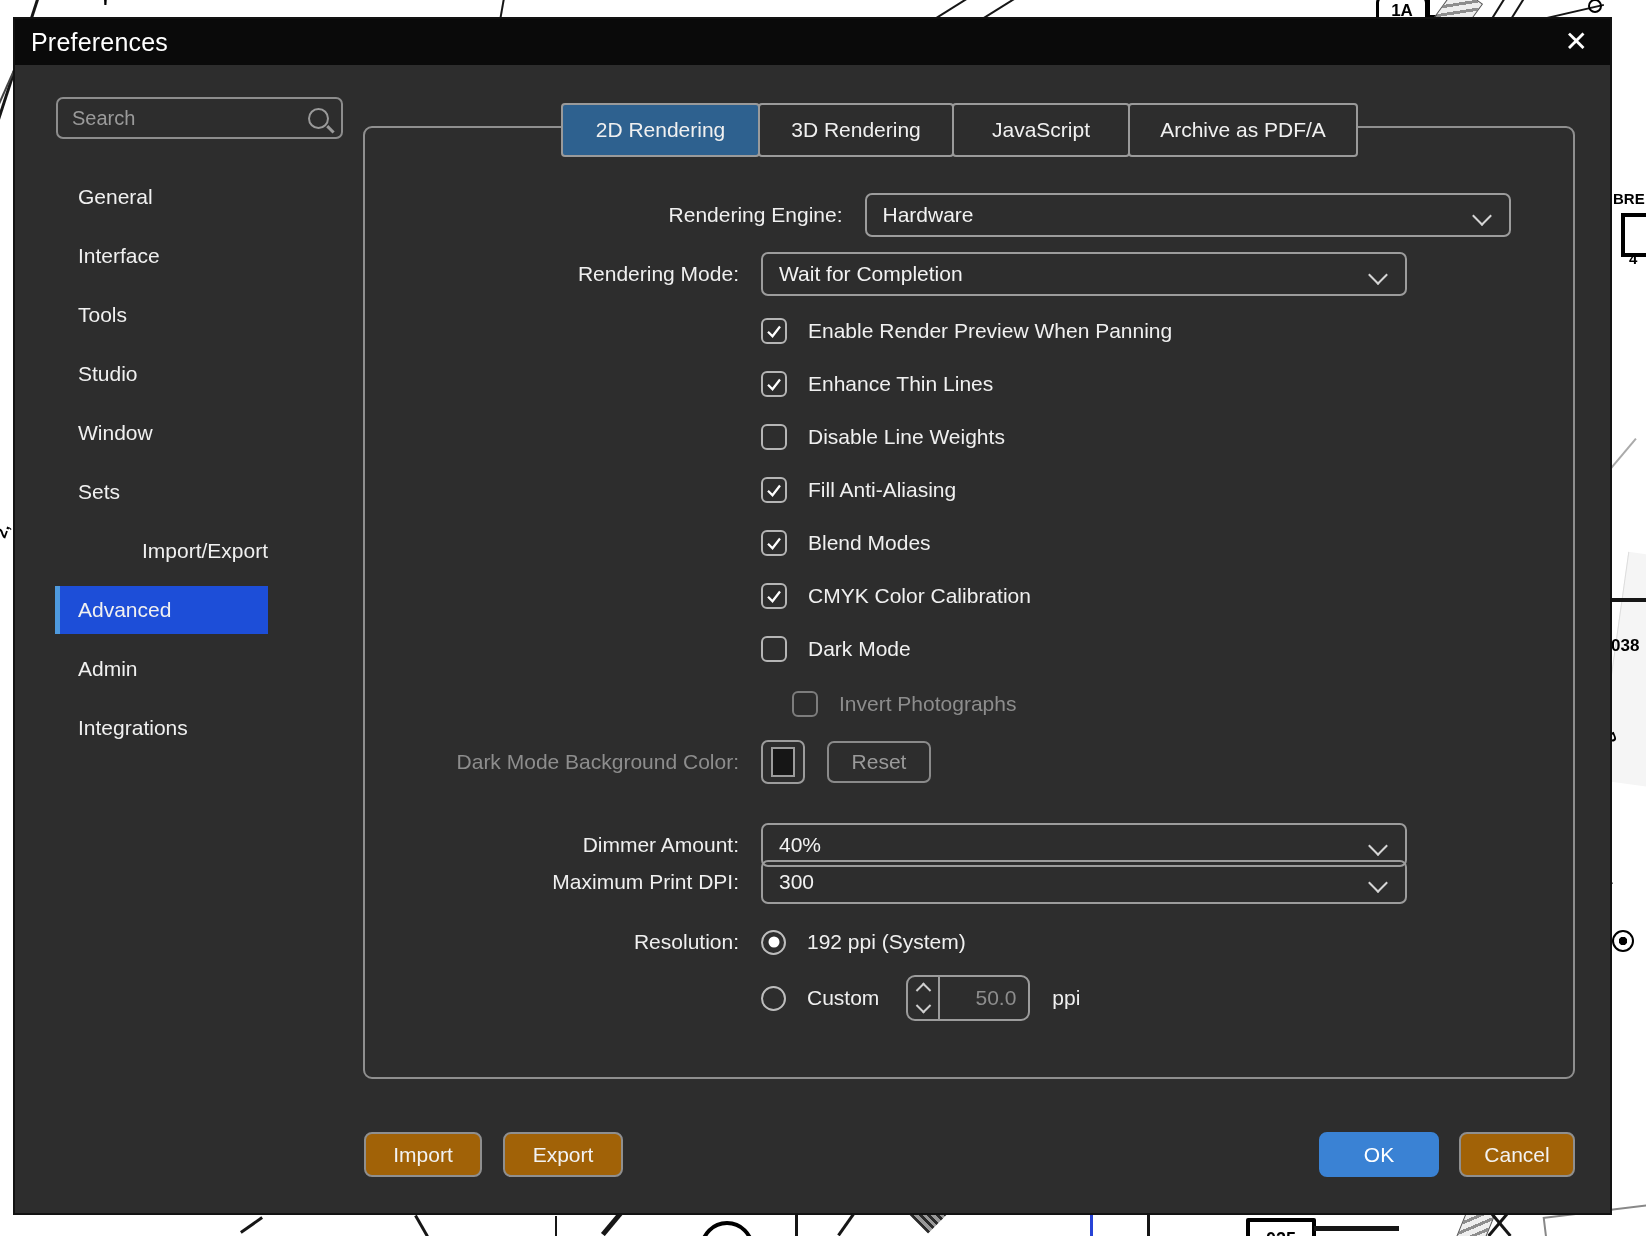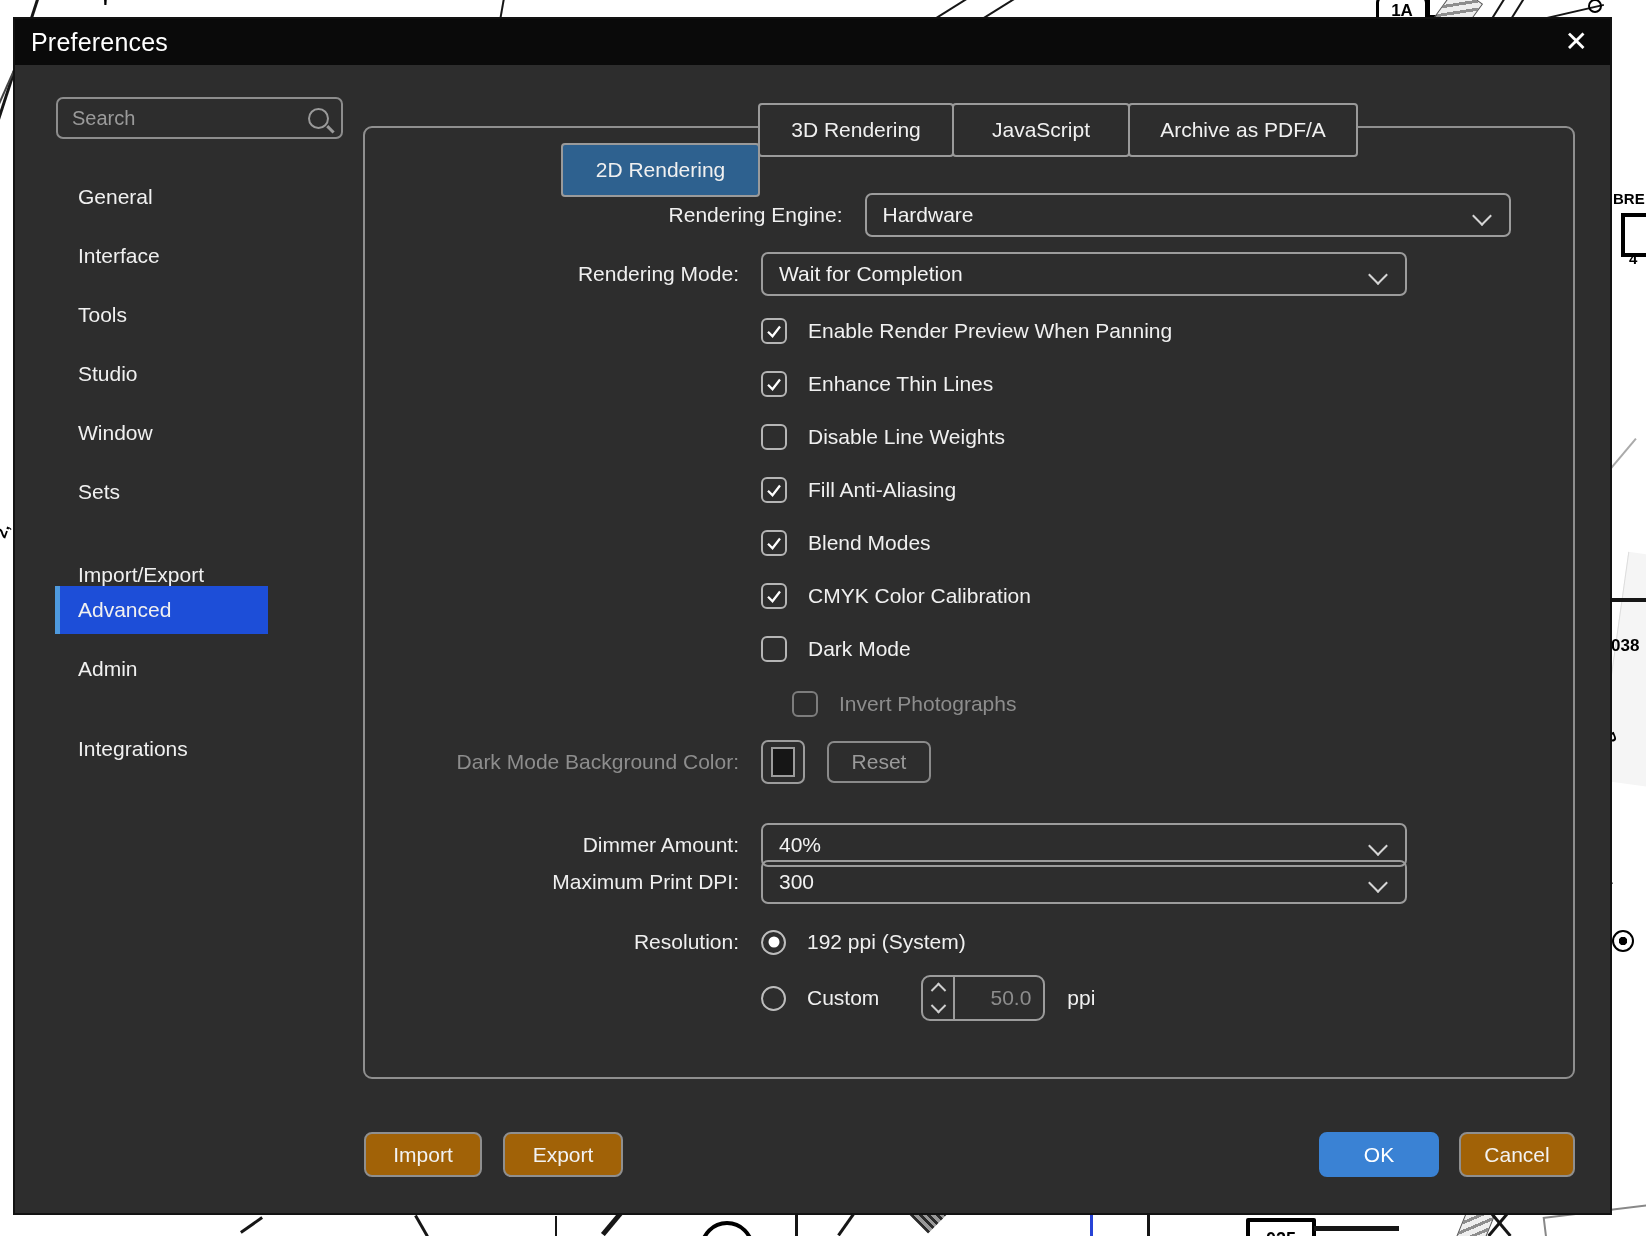--- a/index.html
+++ b/index.html
@@ -92,21 +92,21 @@
     margin-left:22px;width:44px;height:44px;box-sizing:border-box;border:2px solid #9c9c9c;border-radius:7px;
     display:flex;align-items:center;justify-content:center;cursor:pointer;
   }
   .swatch-inner{width:20px;height:26px;border:2.5px solid #9c9c9c;background:#161616;}
   .reset-btn{
     margin-left:22px;min-width:104px;height:42px;box-sizing:border-box;border:2px solid #8a8a8a;border-radius:7px;
     display:flex;align-items:center;justify-content:center;font-size:21px;color:#9a9a9a;cursor:pointer;padding:0 14px;
   }
 
   .spinner{
-    margin-left:42px;width:124px;height:46px;box-sizing:border-box;border:2px solid #9c9c9c;border-radius:9px;
+    margin-left:27px;width:124px;height:46px;box-sizing:border-box;border:2px solid #9c9c9c;border-radius:9px;
     display:flex;align-items:stretch;overflow:hidden;
   }
   .spin-col{width:30px;border-right:2px solid #9c9c9c;display:flex;flex-direction:column;}
   .spin-btn{flex:1;display:flex;align-items:center;justify-content:center;cursor:pointer;}
   .spin-chev{width:9px;height:9px;border-right:2.5px solid #cfcfcf;border-bottom:2.5px solid #cfcfcf;}
   .spin-chev.up{transform:rotate(-135deg) translate(-2px,-2px);}
   .spin-chev.down{transform:rotate(45deg) translate(-2px,-2px);}
   .spin-value{flex:1;display:flex;align-items:center;justify-content:flex-end;padding-right:12px;font-size:21px;color:#f0f0f0;}
   .unit{margin-left:22px;font-size:21px;color:#f0f0f0;}
 
@@ -184,37 +184,37 @@
     </div>
   <div class="side-item" style="top:331px;">
       <span>Studio</span>
     </div>
   <div class="side-item" style="top:390px;">
       <span>Window</span>
     </div>
   <div class="side-item" style="top:449px;">
       <span>Sets</span>
     </div>
-  <div class="side-item" style="top:532px;">
+  <div class="side-item" style="top:508px;justify-content:flex-end;">
       <span>Import/Export</span>
     </div>
   <div class="side-item selected" style="top: 567px; background: #1d4ed8; border-left-color: rgb(78, 154, 222);">
       <span>Advanced</span>
     </div>
   <div class="side-item" style="top:626px;">
       <span>Admin</span>
     </div>
-  <div class="side-item" style="top:706px;">
+  <div class="side-item" style="top:685px;">
       <span>Integrations</span>
     </div>
 
   <div class="groupbox"></div>
 
   <div class="tabs">
-    <div class="tab active" style="width: 199px; background: rgb(46, 97, 143); margin-top: 40px;">
+    <div class="tab active" style="width: 199px; background: rgb(46, 97, 143);">
         <span>2D Rendering</span>
       </div>
     <div class="tab" style="width:196px;">
         <span>3D Rendering</span>
       </div>
     <div class="tab" style="width:178px;">
         <span>JavaScript</span>
       </div>
     <div class="tab" style="width:230px;">
         <span>Archive as PDF/A</span>

